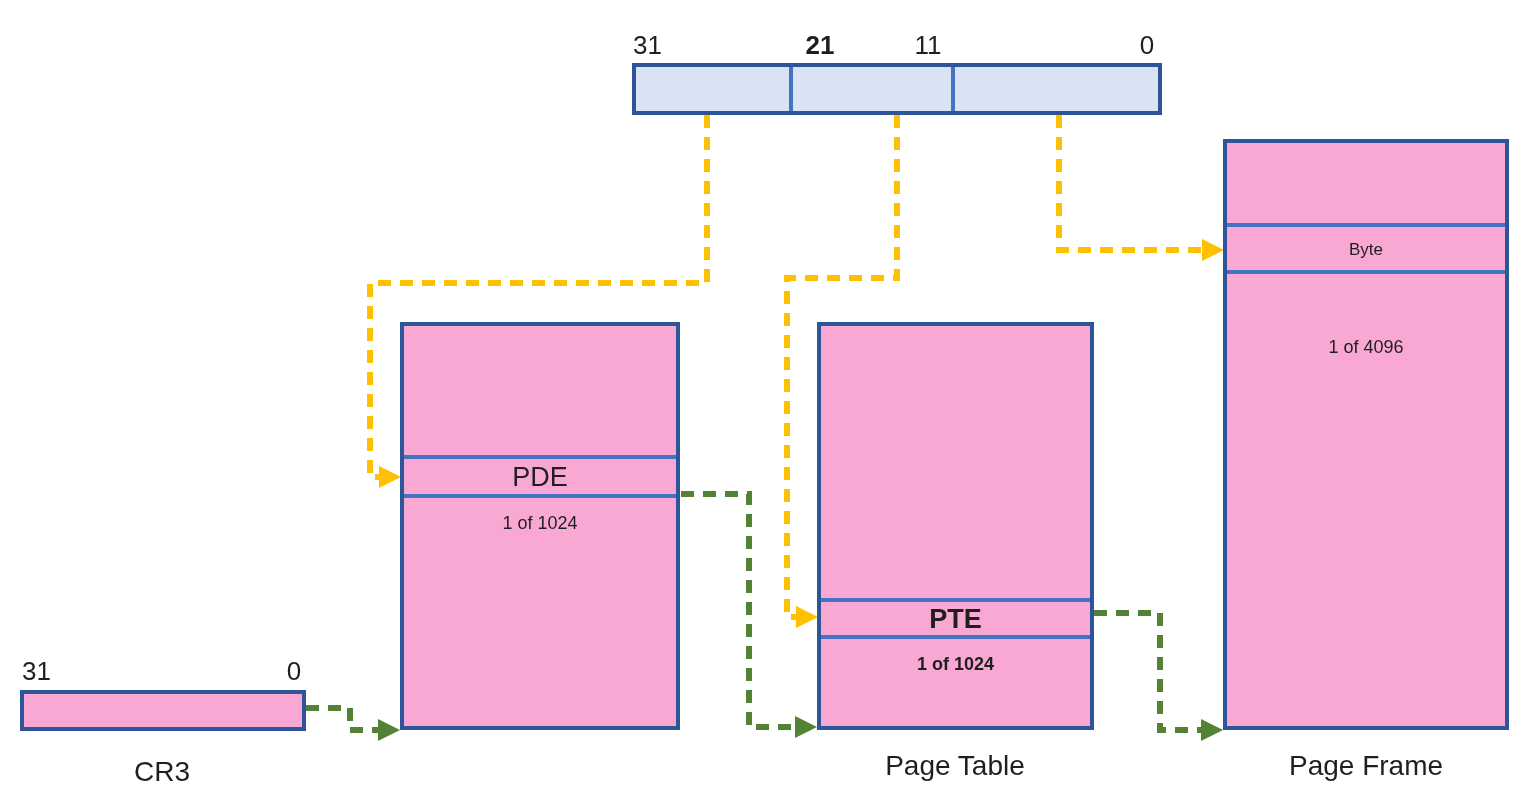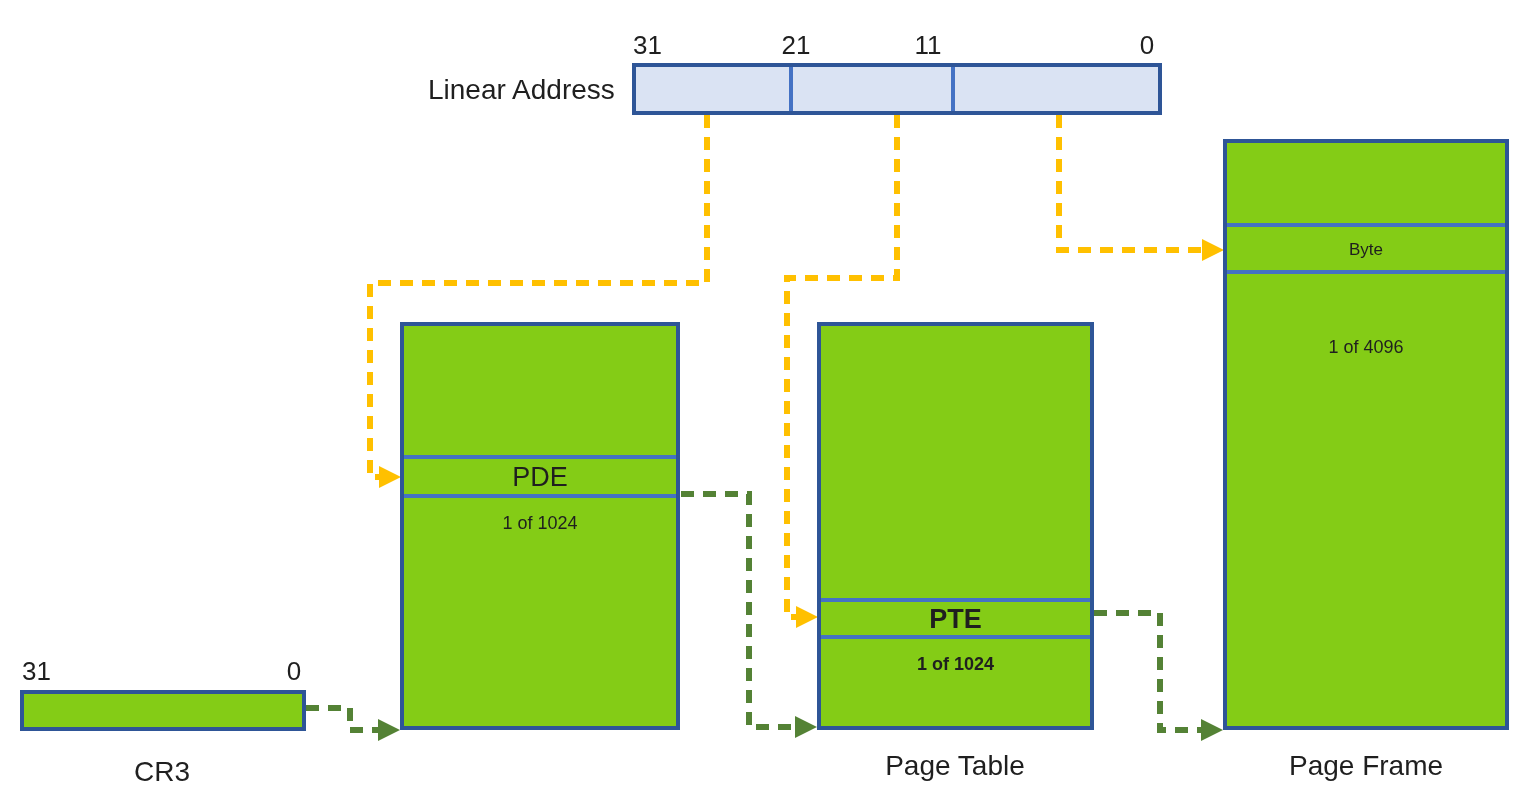--- a/index.html
+++ b/index.html
@@ -11,21 +11,21 @@
     font-family: "Liberation Sans", sans-serif;
     color: var(--text, #1f1f1f);
     overflow: hidden;
   }
   .arrow-layer { position: absolute; left: 0; top: 0; width: 1536px; height: 811px; }
 
   
   .box {
     position: absolute;
     border: 4px solid var(--box-border, #2E5597);
-    background: #84cc16;
+    background: #f9a8d4;
     box-sizing: border-box;
   }
   .la-box { background: var(--address-fill, #DAE3F3); }
   .vdivider {
     position: absolute;
     top: 0; bottom: 0;
     width: 4px;
     background: var(--divider-line, #4472C4);
   }
   .hline {
@@ -64,24 +64,23 @@
     <path d="M306,708 L350,708 L350,730 L380,730" fill="none" style="stroke:var(--arrow-green,#548235)" stroke-width="6" stroke-dasharray="13 9"></path>
     <polygon points="378,719 400,730 378,741" style="fill:var(--arrow-green,#548235)"></polygon>
 
     <path d="M681,494 L749,494 L749,727 L797,727" fill="none" style="stroke:var(--arrow-green,#548235)" stroke-width="6" stroke-dasharray="13 9"></path>
     <polygon points="795,716 817,727 795,738" style="fill:var(--arrow-green,#548235)"></polygon>
 
     <path d="M1094,613 L1160,613 L1160,730 L1203,730" fill="none" style="stroke:var(--arrow-green,#548235)" stroke-width="6" stroke-dasharray="13 9"></path>
     <polygon points="1201,719 1223,730 1201,741" style="fill:var(--arrow-green,#548235)"></polygon>
   </svg>
 
-  <div class="lbl big-label" style="left:428px; top:76px;">Linear Address</div>
 
   <div class="lbl bit-label" style="left:633px; top:32px;">31</div>
-  <div class="lbl bit-label center-x" style="left:796px; top:32px;">21</div>
+  <div class="lbl bit-label center-x" style="left:820px; top:32px;font-weight:bold;">21</div>
   <div class="lbl bit-label center-x" style="left:928px; top:32px;">11</div>
   <div class="lbl bit-label center-x" style="left:1147px; top:32px;">0</div>
 
   <div class="box la-box" style="left:632px; top:63px; width:530px; height:52px;">
     <div class="vdivider" style="left:153px;"></div>
     <div class="vdivider" style="left:315px;"></div>
   </div>
 
   <div class="lbl bit-label" style="left:22px; top:658px;">31</div>
   <div class="lbl bit-label center-x" style="left:294px; top:658px;">0</div>

